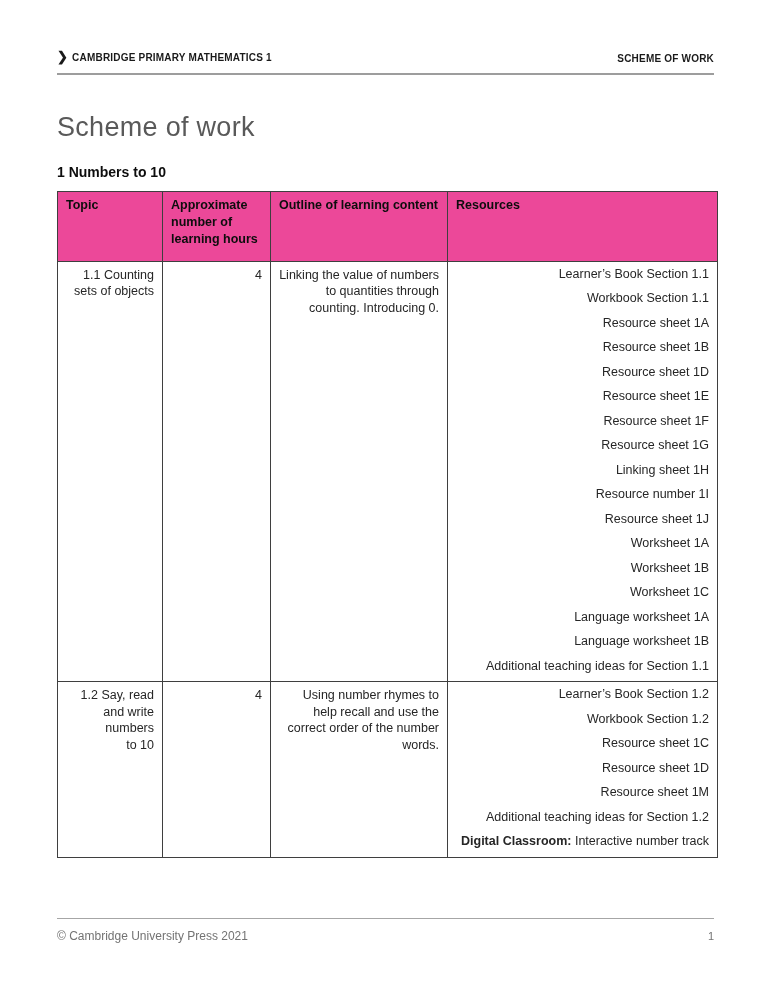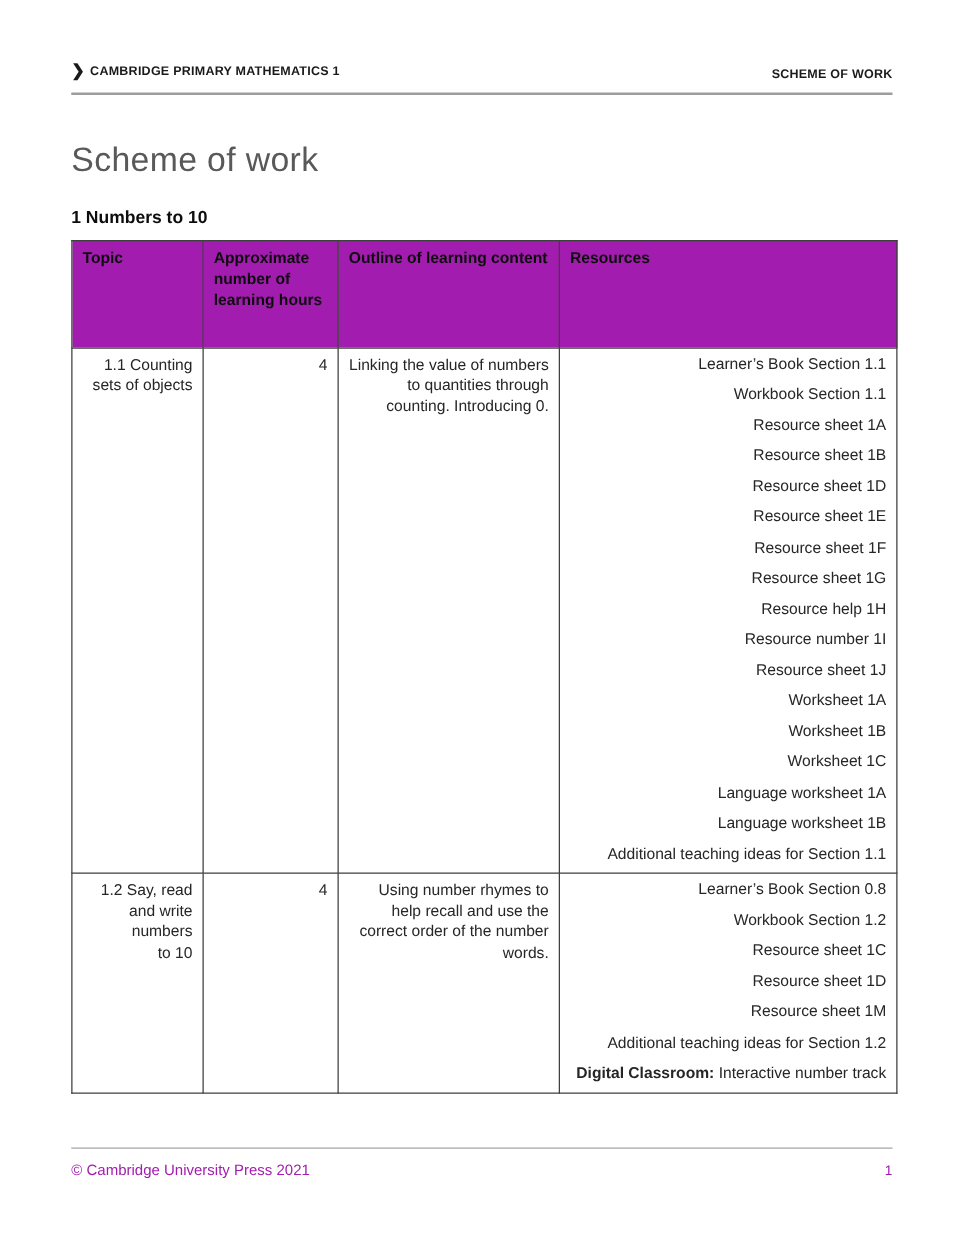--- a/index.html
+++ b/index.html
@@ -63,25 +63,25 @@
     table-layout: fixed;
     font-size: 12.5px;
   }
   table.scheme th, table.scheme td {
     border: 1px solid #3f3f3f;
     vertical-align: top;
     text-align: left;
     padding: 5px 8px;
   }
   table.scheme thead th {
-    background: #a21caf;
+    background: #ec4899;
     font-weight: bold;
     color: #0d0d0d;
     line-height: 17px;
-    height: 86px;
+    height: 70px;
   }
   table.scheme td {
     line-height: 16.5px;
     text-align: right;
   }
   td.topic-cell { white-space: pre-line; }
   td.resources-cell p.res {
     line-height: 15.5px;
     margin: 0 0 9px 0;
   }
@@ -97,21 +97,21 @@
   .footer-rule {
     border: none;
     border-top: 1.5px solid #a6a6a6;
   }
   .footer-row {
     display: flex;
     justify-content: space-between;
     align-items: baseline;
     padding-top: 10px;
     font-size: 12px;
-    color: #a21caf;
+    color: #737373;
   }
   .footer-pagenum { font-size: 11px; }
 </style>
 </head>
 <body>
 
 <div class="page">
 
   <div class="topbar">
     <div class="topbar-left">
@@ -147,38 +147,38 @@
           <td class="outline-cell">Linking the value of numbers to quantities through counting. Introducing 0.</td>
           <td class="resources-cell">
             <p class="res">Learner’s Book Section 1.1</p>
             <p class="res">Workbook Section 1.1</p>
             <p class="res">Resource sheet 1A</p>
             <p class="res">Resource sheet 1B</p>
             <p class="res">Resource sheet 1D</p>
             <p class="res">Resource sheet 1E</p>
             <p class="res">Resource sheet 1F</p>
             <p class="res">Resource sheet 1G</p>
-            <p class="res">Resource help 1H</p>
+            <p class="res">Linking sheet 1H</p>
             <p class="res">Resource number 1I</p>
             <p class="res">Resource sheet 1J</p>
             <p class="res">Worksheet 1A</p>
             <p class="res">Worksheet 1B</p>
             <p class="res">Worksheet 1C</p>
             <p class="res">Language worksheet 1A</p>
             <p class="res">Language worksheet 1B</p>
             <p class="res">Additional teaching ideas for Section 1.1</p>
           </td>
         </tr>
         <tr>
           <td class="topic-cell">1.2 Say, read and write numbers
 to 10</td>
           <td class="hours-cell">4</td>
           <td class="outline-cell">Using number rhymes to help recall and use the correct order of the number words.</td>
           <td class="resources-cell">
-            <p class="res">Learner’s Book Section 0.8</p>
+            <p class="res">Learner’s Book Section 1.2</p>
             <p class="res">Workbook Section 1.2</p>
             <p class="res">Resource sheet 1C</p>
             <p class="res">Resource sheet 1D</p>
             <p class="res">Resource sheet 1M</p>
             <p class="res">Additional teaching ideas for Section 1.2</p>
             <p class="res"><strong>Digital Classroom:</strong> Interactive number track</p>
           </td>
         </tr>
       </tbody>
   </table>

